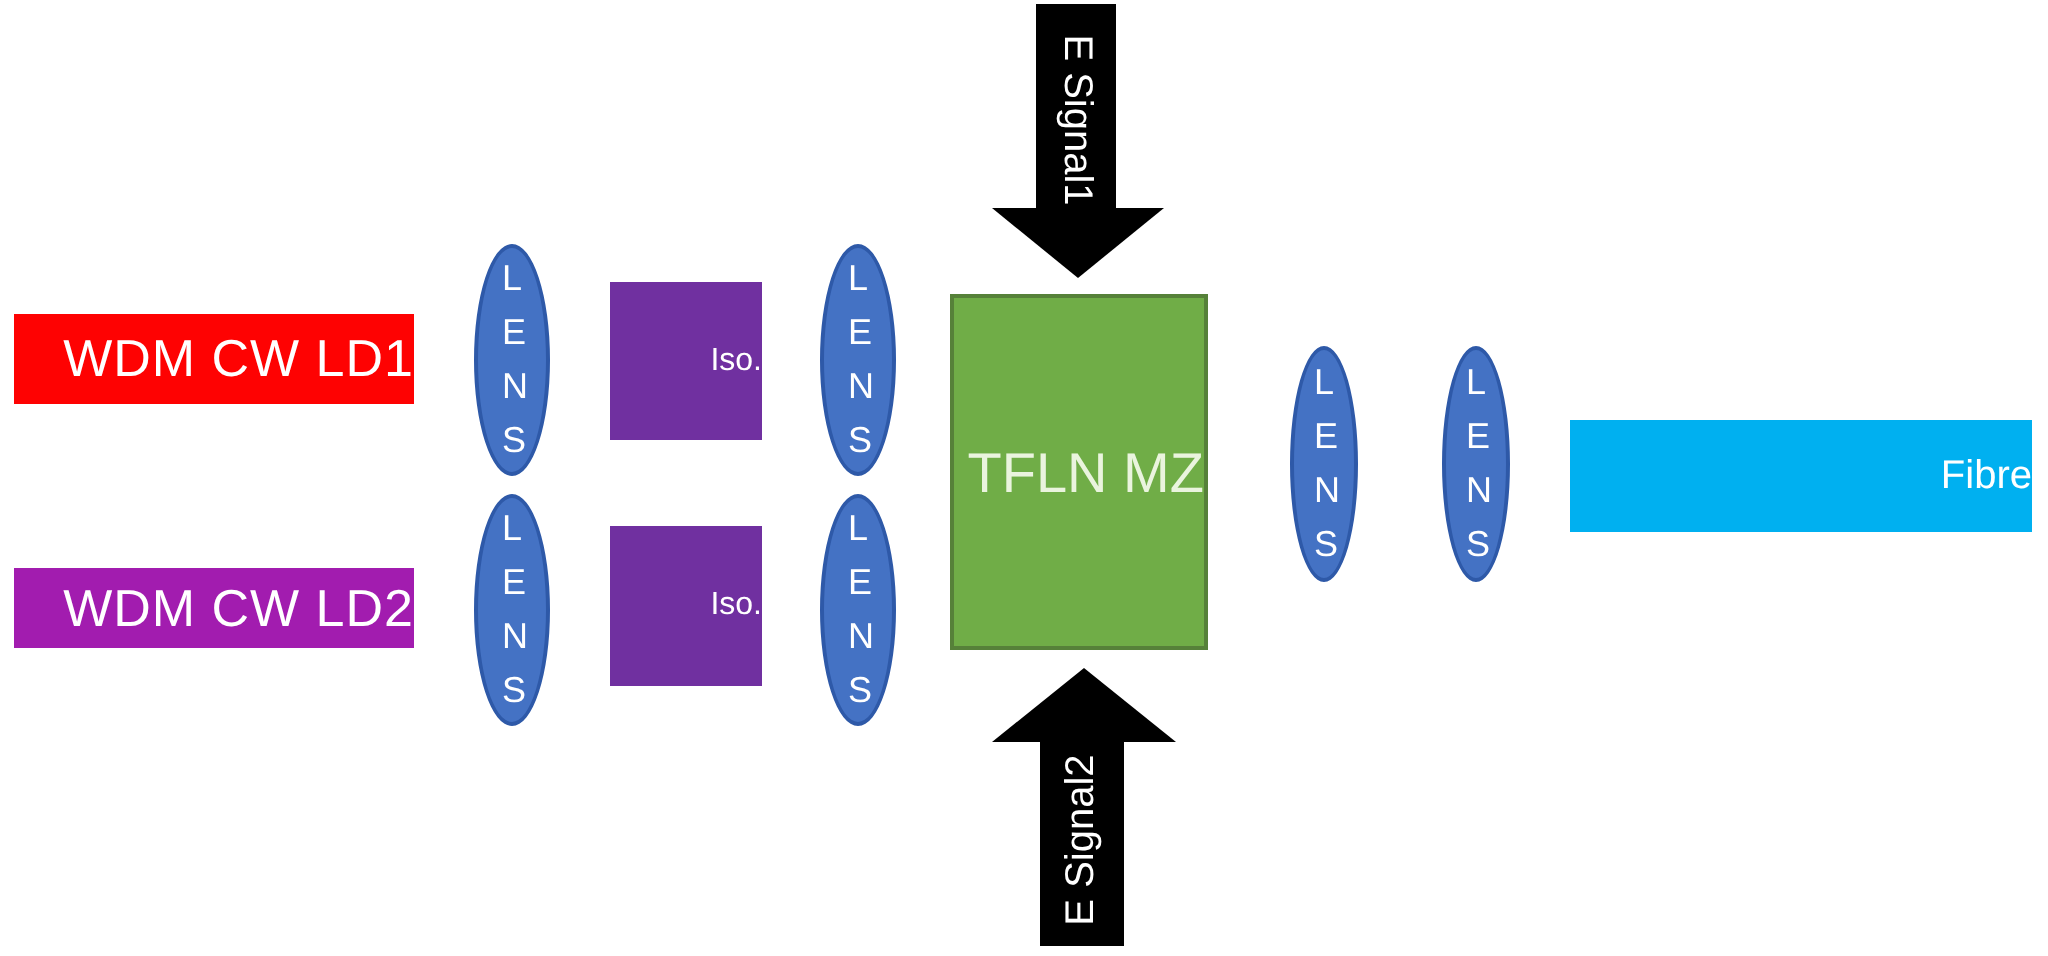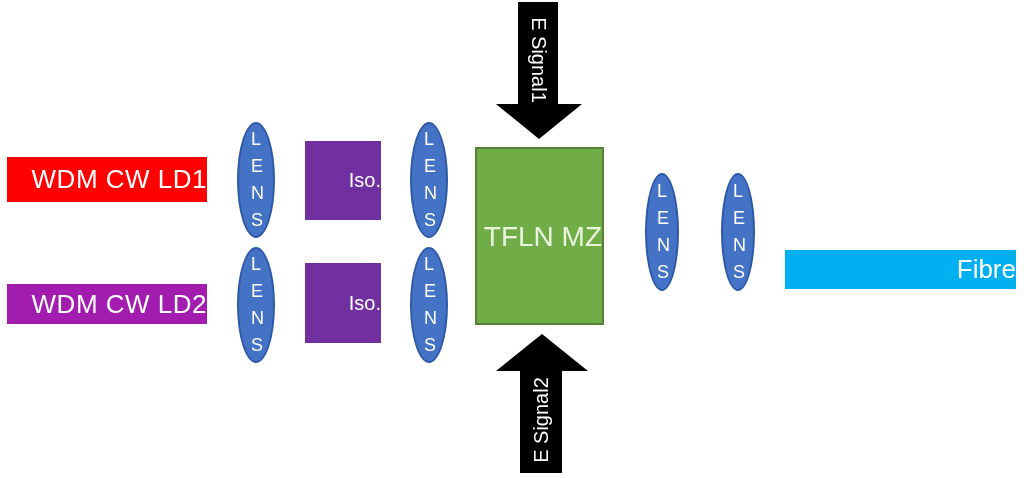--- a/index.html
+++ b/index.html
@@ -9,21 +9,21 @@
   }
   .abs{position:absolute;box-sizing:border-box;}
   .node{
     display:flex;align-items:center;justify-content:flex-end;
     color:#ffffff;text-align:center;
   }
   .ld{font-size:26px;letter-spacing:0.5px;}
   .ld1{left:7px;top:157px;width:200px;height:45px;background:#fe0202;}
   .ld2{left:7px;top:284px;width:200px;height:40px;background:#a21caf;}
   .iso{
-    background:#7030a0;font-size:20px;
+    background:#7030a0;font-size:16px;
   }
   .iso1{left:305px;top:141px;width:76px;height:79px;}
   .iso2{left:305px;top:263px;width:76px;height:80px;}
   .lens{
     background:#4472c4;border:2px solid #2e59a8;border-radius:50%;
     display:flex;align-items:center;justify-content:center;color:#ffffff;
   }
   .lens-label{
     width:1ch;overflow-wrap:anywhere;word-break:break-all;
     font-size:18px;line-height:27px;text-align:left;
@@ -34,22 +34,22 @@
   .lens-c2b{left:410px;top:247px;width:38px;height:116px;}
   .lens-r1{left:645px;top:173px;width:34px;height:118px;}
   .lens-r2{left:721px;top:173px;width:34px;height:118px;}
   .tfln{
     left:475px;top:147px;width:129px;height:178px;
     background:#70ad47;border:2px solid #568139;
     color:#eaf4de;font-size:28px;line-height:31px;
     flex-direction:row;
   }
   .fibre{
-    left:785px;top:210px;width:231px;height:39px;
-    background:#00b0f0;font-size:26px;margin-top:40px;
+    left:785px;top:210px;width:231px;height:56px;
+    background:#00b0f0;font-size:20px;
   }
   .arrow-shaft{background:#000000;}
   .shaft-top{left:518px;top:2px;width:40px;height:103px;}
   .shaft-bottom{left:520px;top:370px;width:42px;height:103px;}
   .tri{width:0;height:0;}
   .tri-down{
     left:496px;top:104px;
     border-left:43px solid transparent;border-right:43px solid transparent;
     border-top:35px solid #000000;
   }

